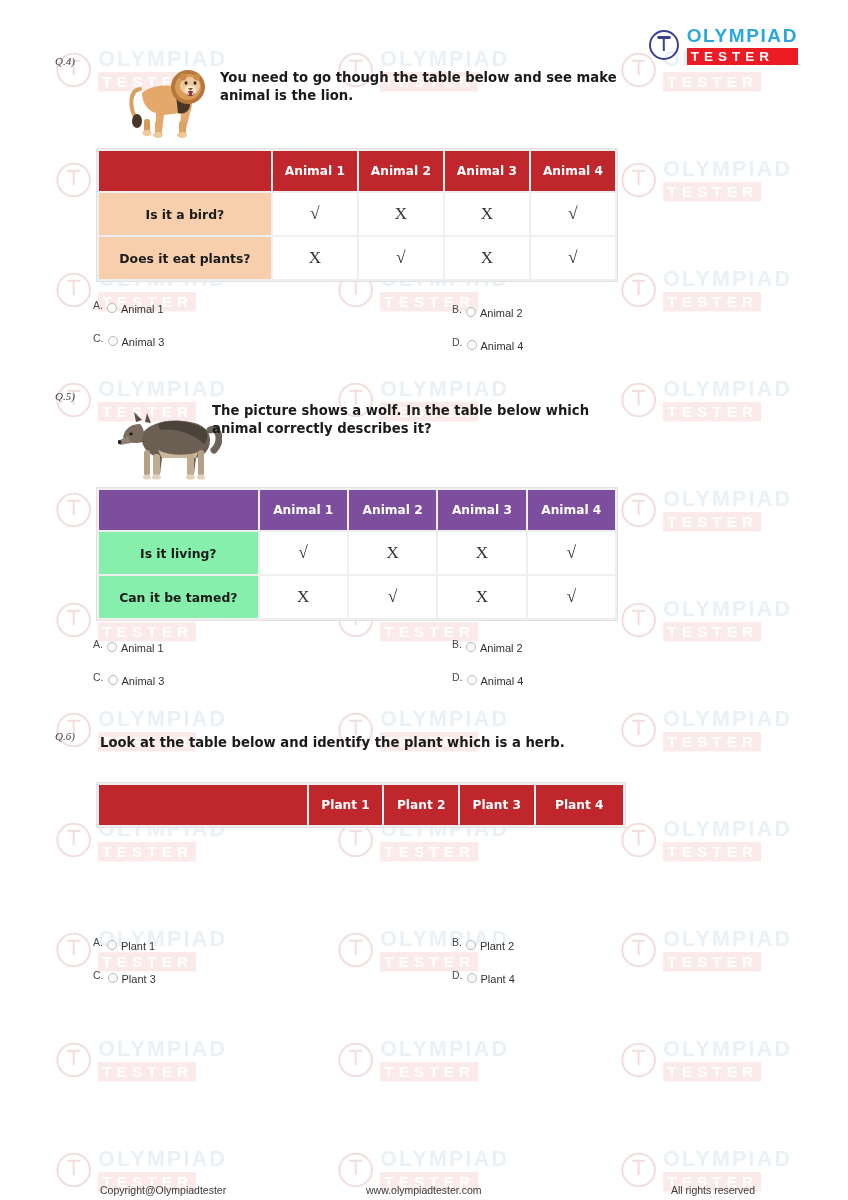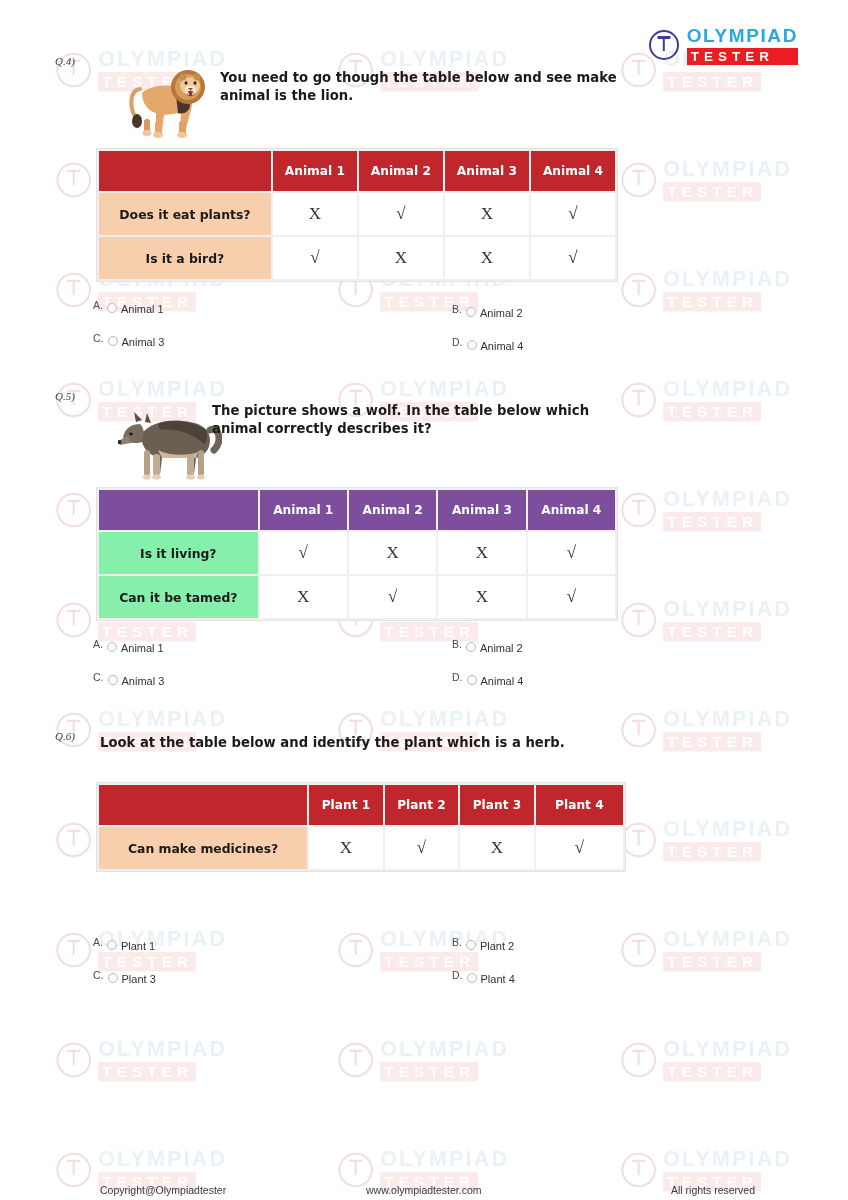--- a/index.html
+++ b/index.html
@@ -436,30 +436,30 @@
         <tr>
           <th style="width:175px;"></th>
           <th style="width:85px;">Animal 1</th>
           <th style="width:85px;">Animal 2</th>
           <th style="width:85px;">Animal 3</th>
           <th style="width:85px;">Animal 4</th>
         </tr>
       </thead>
       <tbody>
         <tr>
-          <td class="rowlab">Does it eat plants?</td>
-          <td class="val">X</td>
-          <td class="val">√</td>
+          <td class="rowlab">Is it a bird?</td>
+          <td class="val">√</td>
+          <td class="val">X</td>
           <td class="val">X</td>
           <td class="val">√</td>
         </tr>
         <tr>
-          <td class="rowlab">Is it a bird?</td>
-          <td class="val">√</td>
-          <td class="val">X</td>
+          <td class="rowlab">Does it eat plants?</td>
+          <td class="val">X</td>
+          <td class="val">√</td>
           <td class="val">X</td>
           <td class="val">√</td>
         </tr>
       </tbody>
     </table>
 
     <div class="options" style="left:0; top:245px; height:60px;">
       <div class="opt" style="left:93px; top:0;">
         <span class="letter">A.</span>
         <span class="radio"></span>
@@ -585,27 +585,20 @@
       <thead>
         <tr>
           <th style="width:210px;"></th>
           <th style="width:74px;">Plant 1</th>
           <th style="width:74px;">Plant 2</th>
           <th style="width:74px;">Plant 3</th>
           <th style="width:88px;">Plant 4</th>
         </tr>
       </thead>
       <tbody>
-        <tr>
-          <td class="rowlab">Can make medicines?</td>
-          <td class="val">X</td>
-          <td class="val">√</td>
-          <td class="val">X</td>
-          <td class="val">√</td>
-        </tr>
       </tbody>
     </table>
 
     <div class="options" style="left:0; top:207px; height:60px;">
       <div class="opt" style="left:93px; top:0;">
         <span class="letter">A.</span>
         <span class="radio"></span>
         <span class="olabel">Plant 1</span>
       </div>
       <div class="opt" style="left:452px; top:0;">

